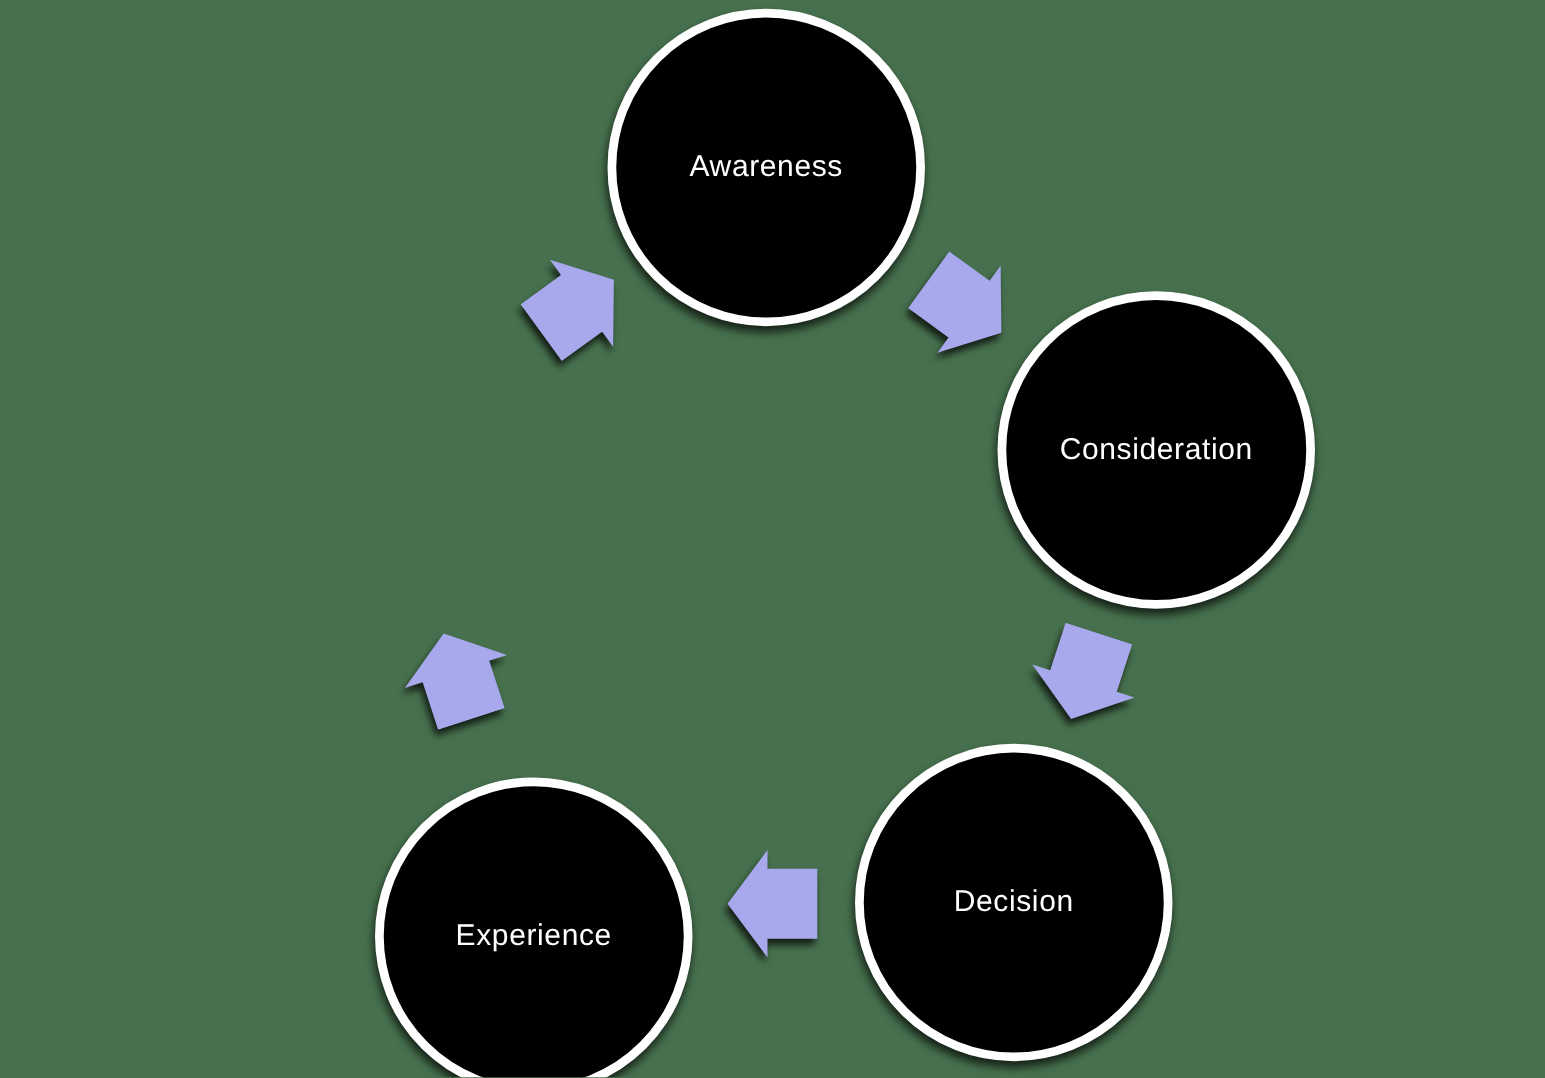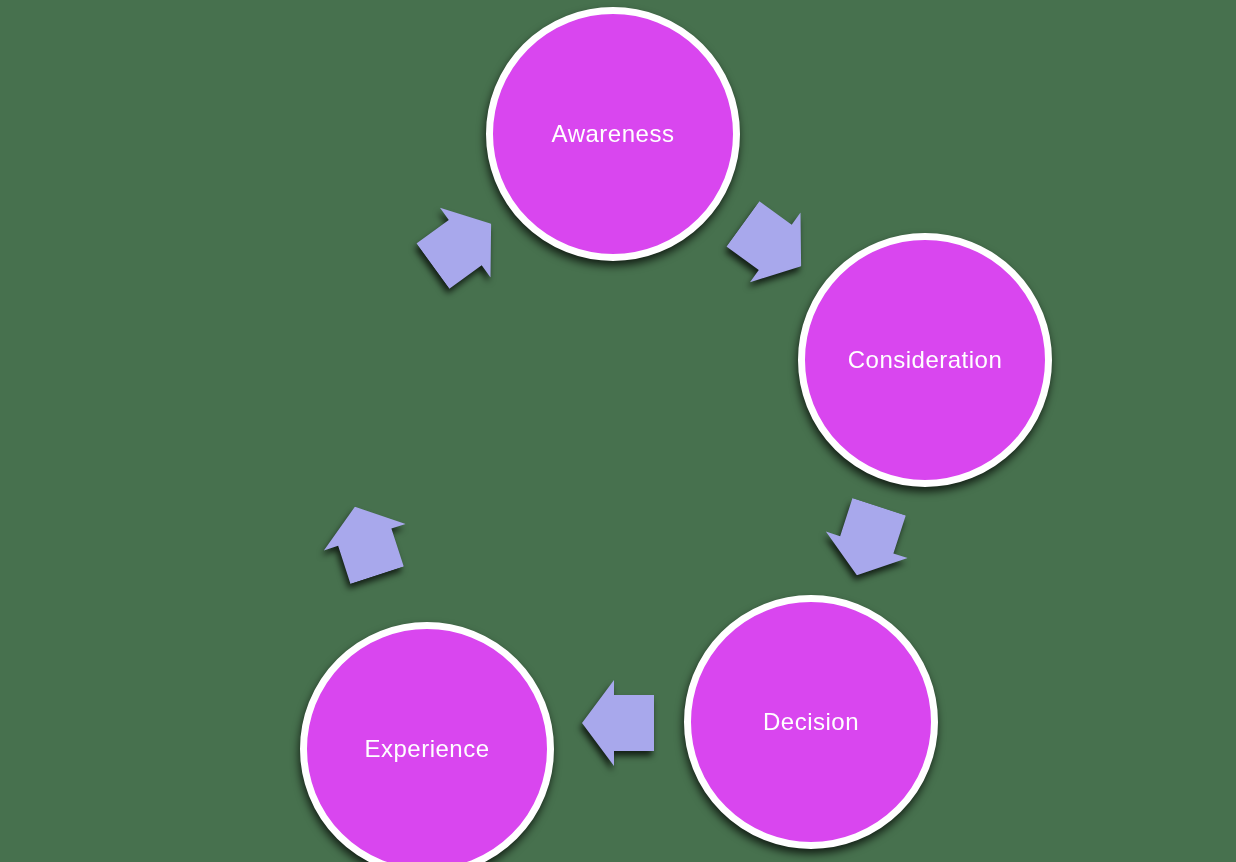--- a/index.html
+++ b/index.html
@@ -15,21 +15,21 @@
     background: #47714e;
     overflow: hidden;
   }
   
   .node {
     position: absolute;
     width: 254px;
     height: 254px;
     box-sizing: border-box;
     border-radius: 50%;
-    background: #d946ef;
+    background: #000000;
     border: 7px solid #ffffff;
     display: flex;
     align-items: center;
     justify-content: center;
     filter: drop-shadow(-1px 5px 4px rgba(0,0,0,0.72));
   }
   .node-label {
     color: #ffffff;
     font-size: 24px;
     font-weight: 400;

